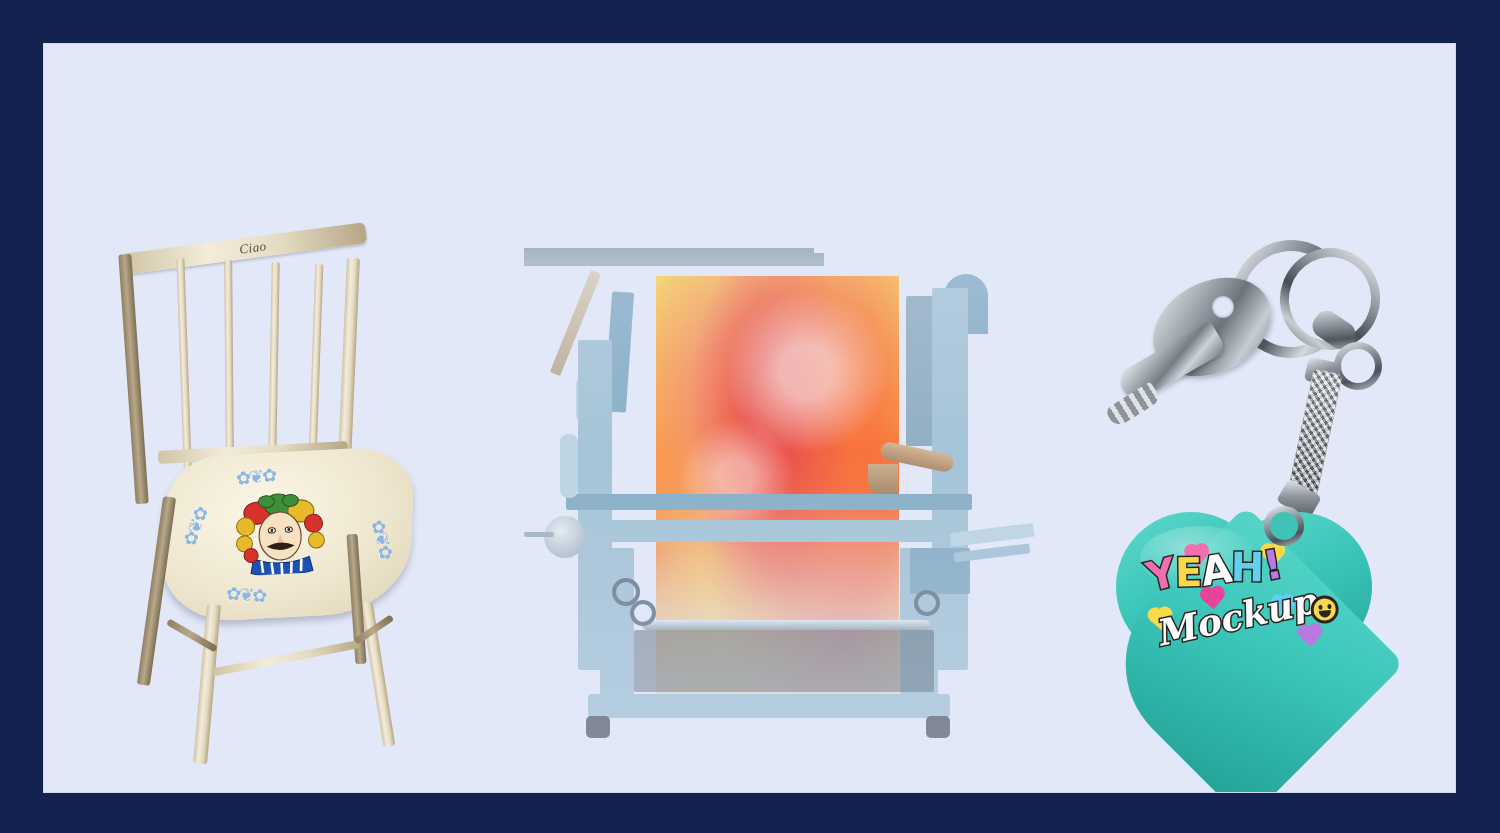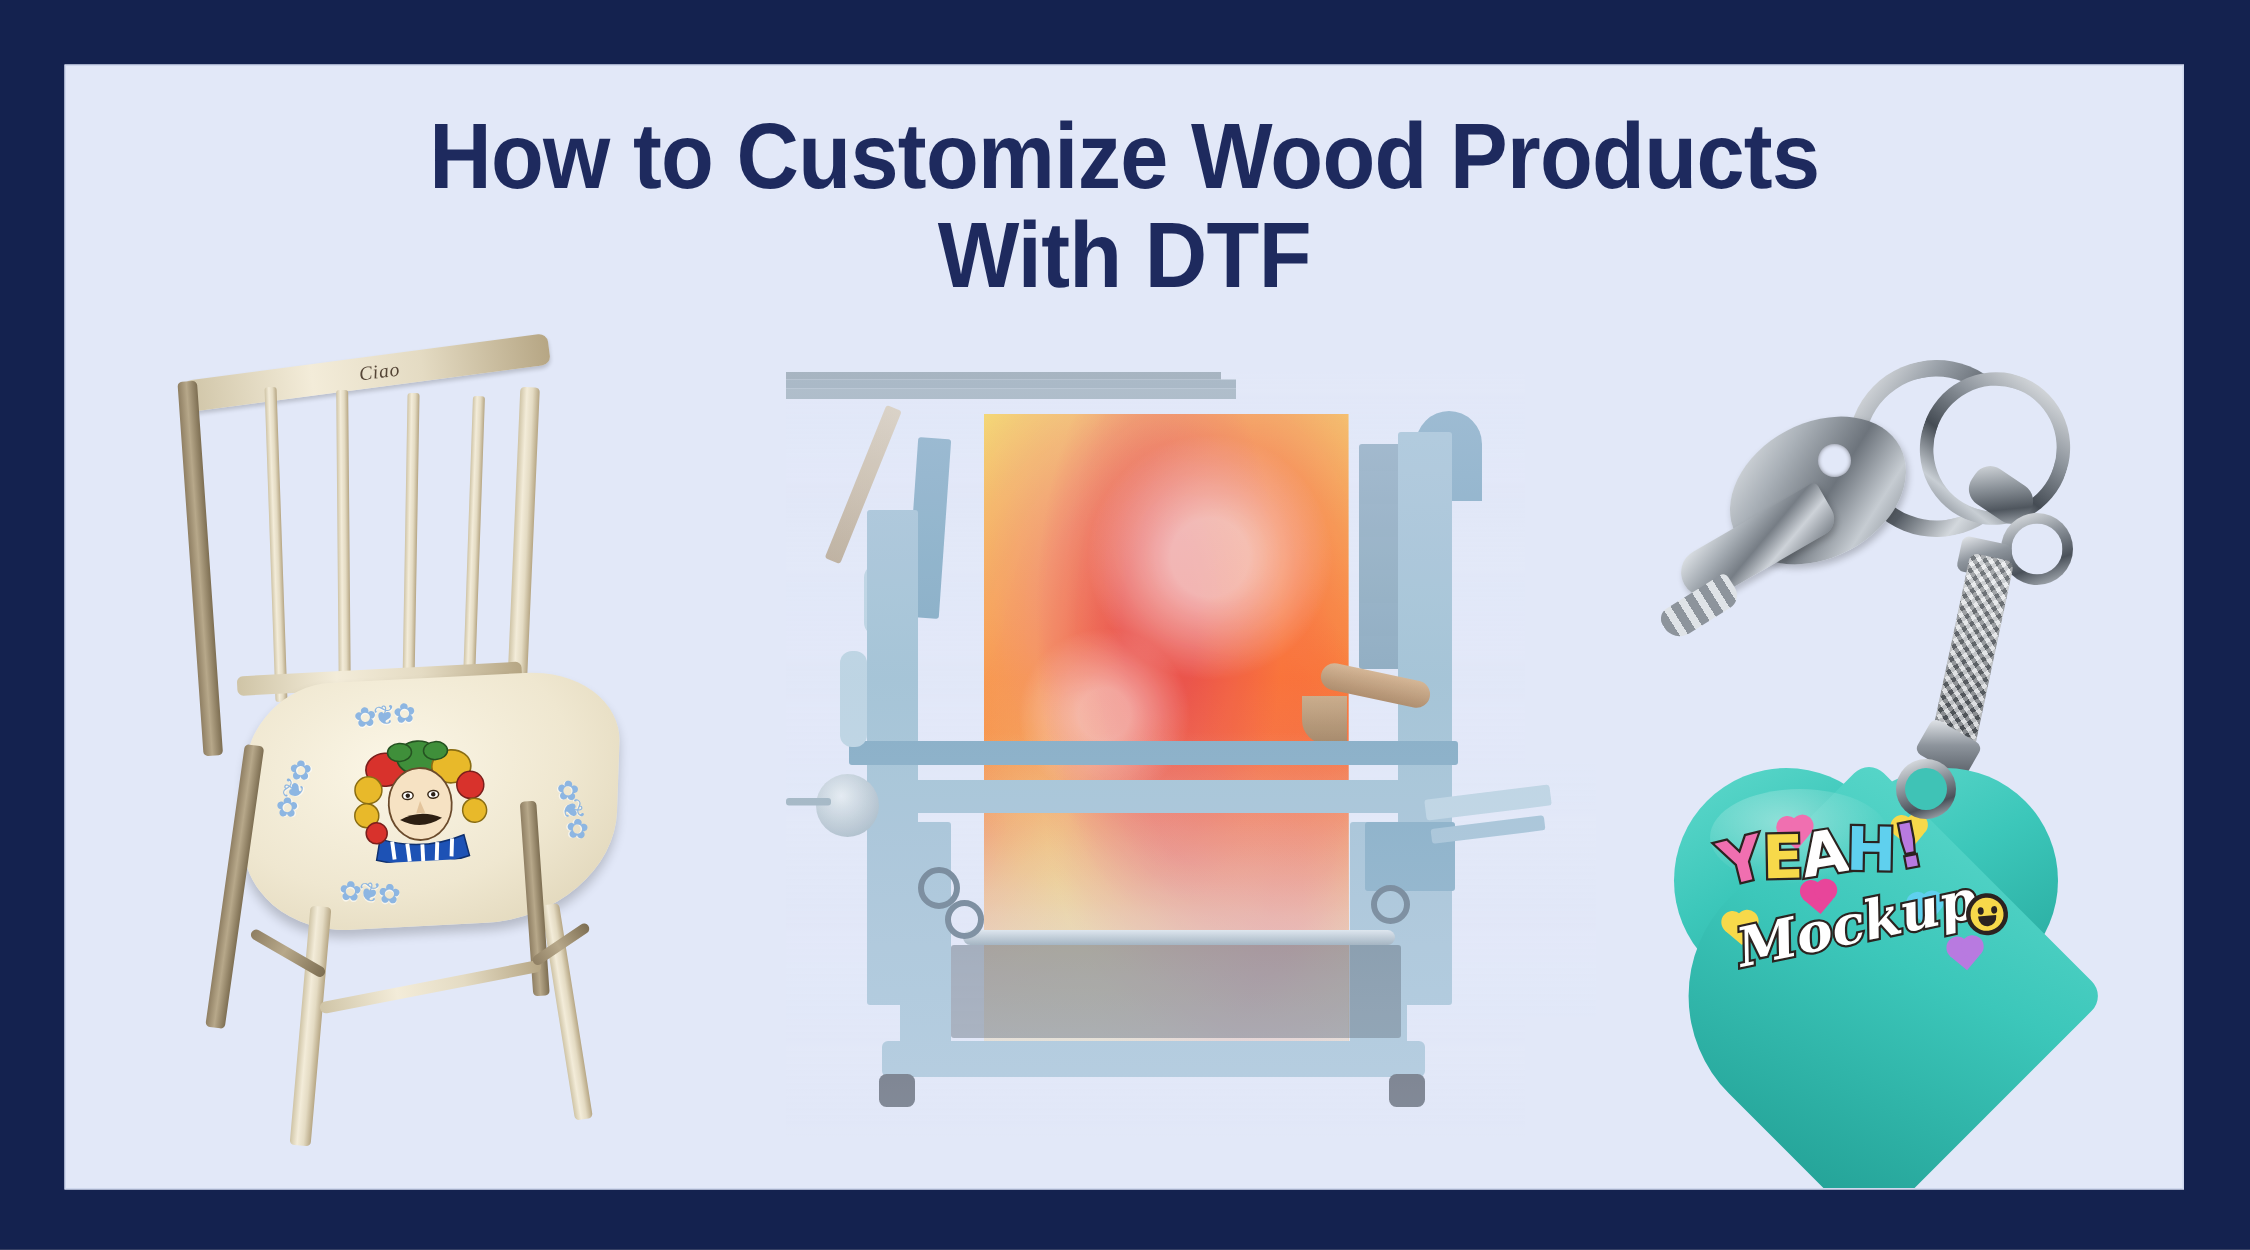--- a/index.html
+++ b/index.html
@@ -455,24 +455,20 @@
     width: 12px; height: 7px; border-radius: 0 0 12px 12px; background: #2b2320;
   }
 </style>
 </head>
 <body>
 
 <div id="banner">
 
   <div id="panel">
 
-    <div id="title-block">
-      <div class="title-line">How to Customize Wood Products</div>
-      <div class="title-line">With DTF</div>
-    </div>
 
     <div id="imagery">
 
       <div id="chair-wrap">
         <div id="chair-toprail" class="wood"></div>
         <div id="chair-rail-text">Ciao</div>
 
         <div id="post-left" class="chair-post wood-dark"></div>
         <div id="post-right" class="chair-post wood"></div>
 

